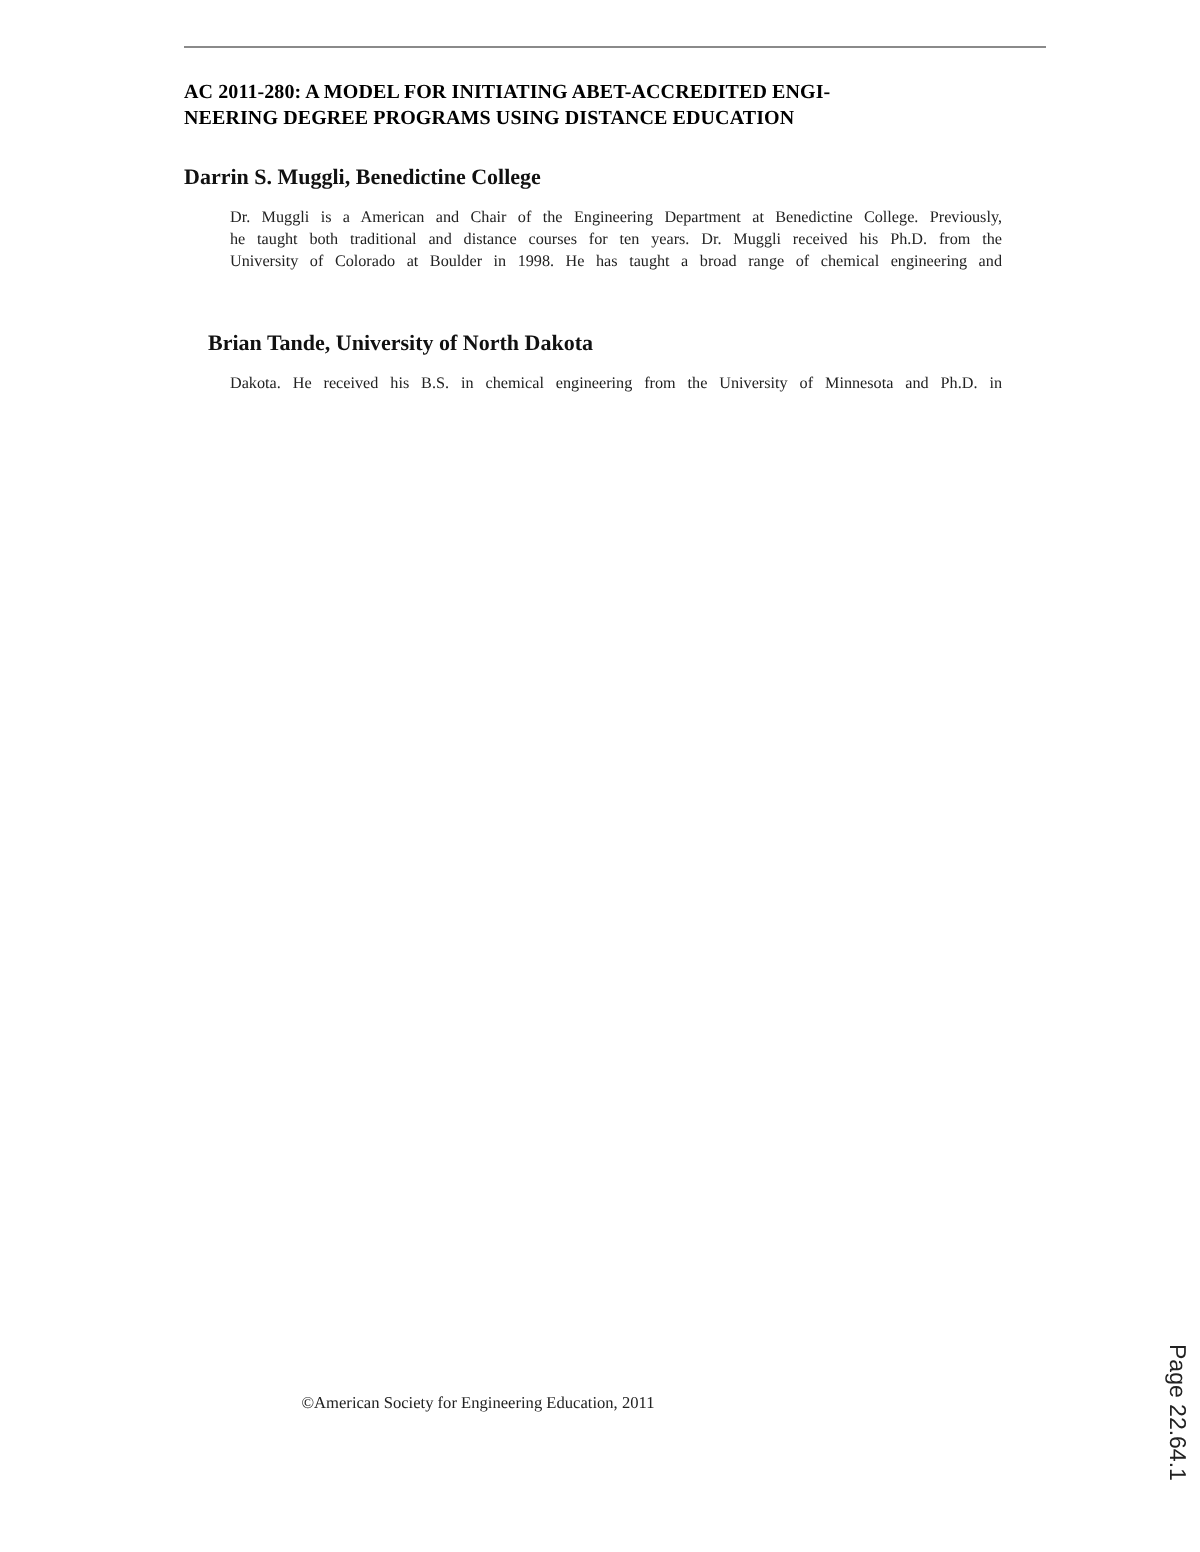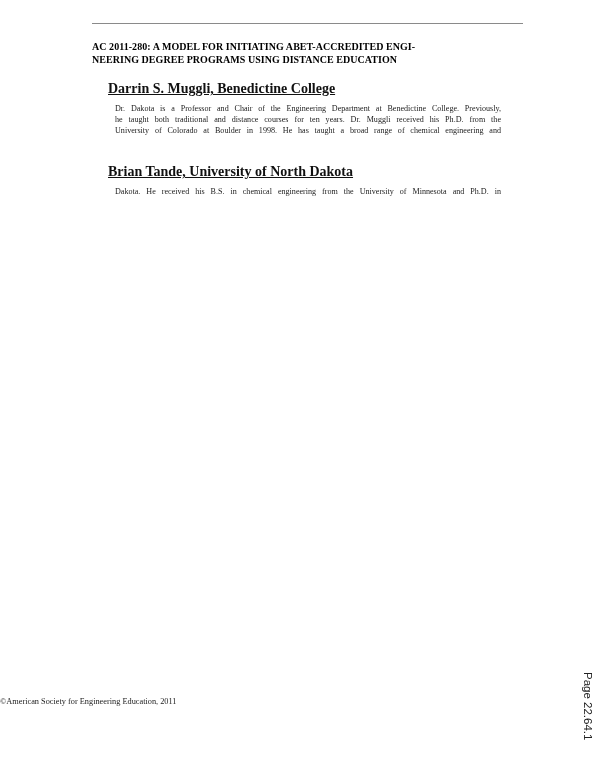--- a/index.html
+++ b/index.html
@@ -11,31 +11,31 @@
     position: absolute; left: 92px; top: 23px; width: 431px; height: 1px;
     background: #8a8a8a;
   }
   .title {
     position: absolute; left: 92px; top: 41px; width: 440px;
     font-weight: bold; font-size: 10px; line-height: 12.5px; letter-spacing: 0.05px;
     color: #000;
   }
   .title span { display: block; white-space: nowrap; }
   .author {
-    position: absolute; left: 108px; font-weight: bold; font-size: 14px;
-    line-height: 10px; color: #111; white-space: nowrap; text-decoration: underline;
+    position: absolute; left: 92px; font-weight: bold; font-size: 11px;
+    line-height: 10px; color: #111; white-space: nowrap;
   }
   .bio {
     position: absolute; left: 115px; width: 386px; font-size: 8.1px;
     line-height: 11.2px; color: #222; text-align: justify;
   }
   .bio span { display: block; white-space: nowrap; text-align: justify; text-align-last: justify; }
   .bio span.last { text-align-last: left; }
   .footer {
-    position: absolute; left: 0; width: 478px; top: 697px; text-align: left;
+    position: absolute; left: 0; width: 478px; top: 697px; text-align: center;
     font-size: 8.3px; color: #222;
   }
   .pagenum {
     position: absolute; left: 574px; top: 672px; width: 20px; height: 100px;
     font-family: "Liberation Sans", "DejaVu Sans", sans-serif; font-size: 11.5px; color: #222;
     writing-mode: vertical-rl; white-space: nowrap;
   }
 </style>
 </head>
 <body>
@@ -43,26 +43,26 @@
 <div class="rule"></div>
 
 <div class="title">
   <span>AC 2011-280:  A MODEL FOR INITIATING ABET-ACCREDITED ENGI-</span>
   <span>NEERING DEGREE PROGRAMS USING DISTANCE EDUCATION</span>
 </div>
 
 <div class="author" style="top:84px;">Darrin S. Muggli, Benedictine College</div>
 
 <div class="bio" style="top:103px;">
-  <span>Dr. Dakota is a Professor and Chair of the Engineering Department at Benedictine College. Previously,</span>
+  <span>Dr. Muggli is a American and Chair of the Engineering Department at Benedictine College. Previously,</span>
   <span>he taught both traditional and distance courses for ten years.  Dr.  Muggli received his Ph.D. from the</span>
   <span>University of Colorado at Boulder in 1998.  He has taught a broad range of chemical engineering and</span>
 </div>
 
-<div class="author" style="top:167px;">Brian Tande, University of North Dakota</div>
+<div class="author" style="top:167px;margin-left:12px;">Brian Tande, University of North Dakota</div>
 
 <div class="bio" style="top:186px;">
   <span>Dakota.  He received his B.S. in chemical engineering from the University of Minnesota and Ph.D. in</span>
 </div>
 
 <div class="footer">©American Society for Engineering Education, 2011</div>
 
 <div class="pagenum">Page 22.64.1</div>
 
 </body></html>

